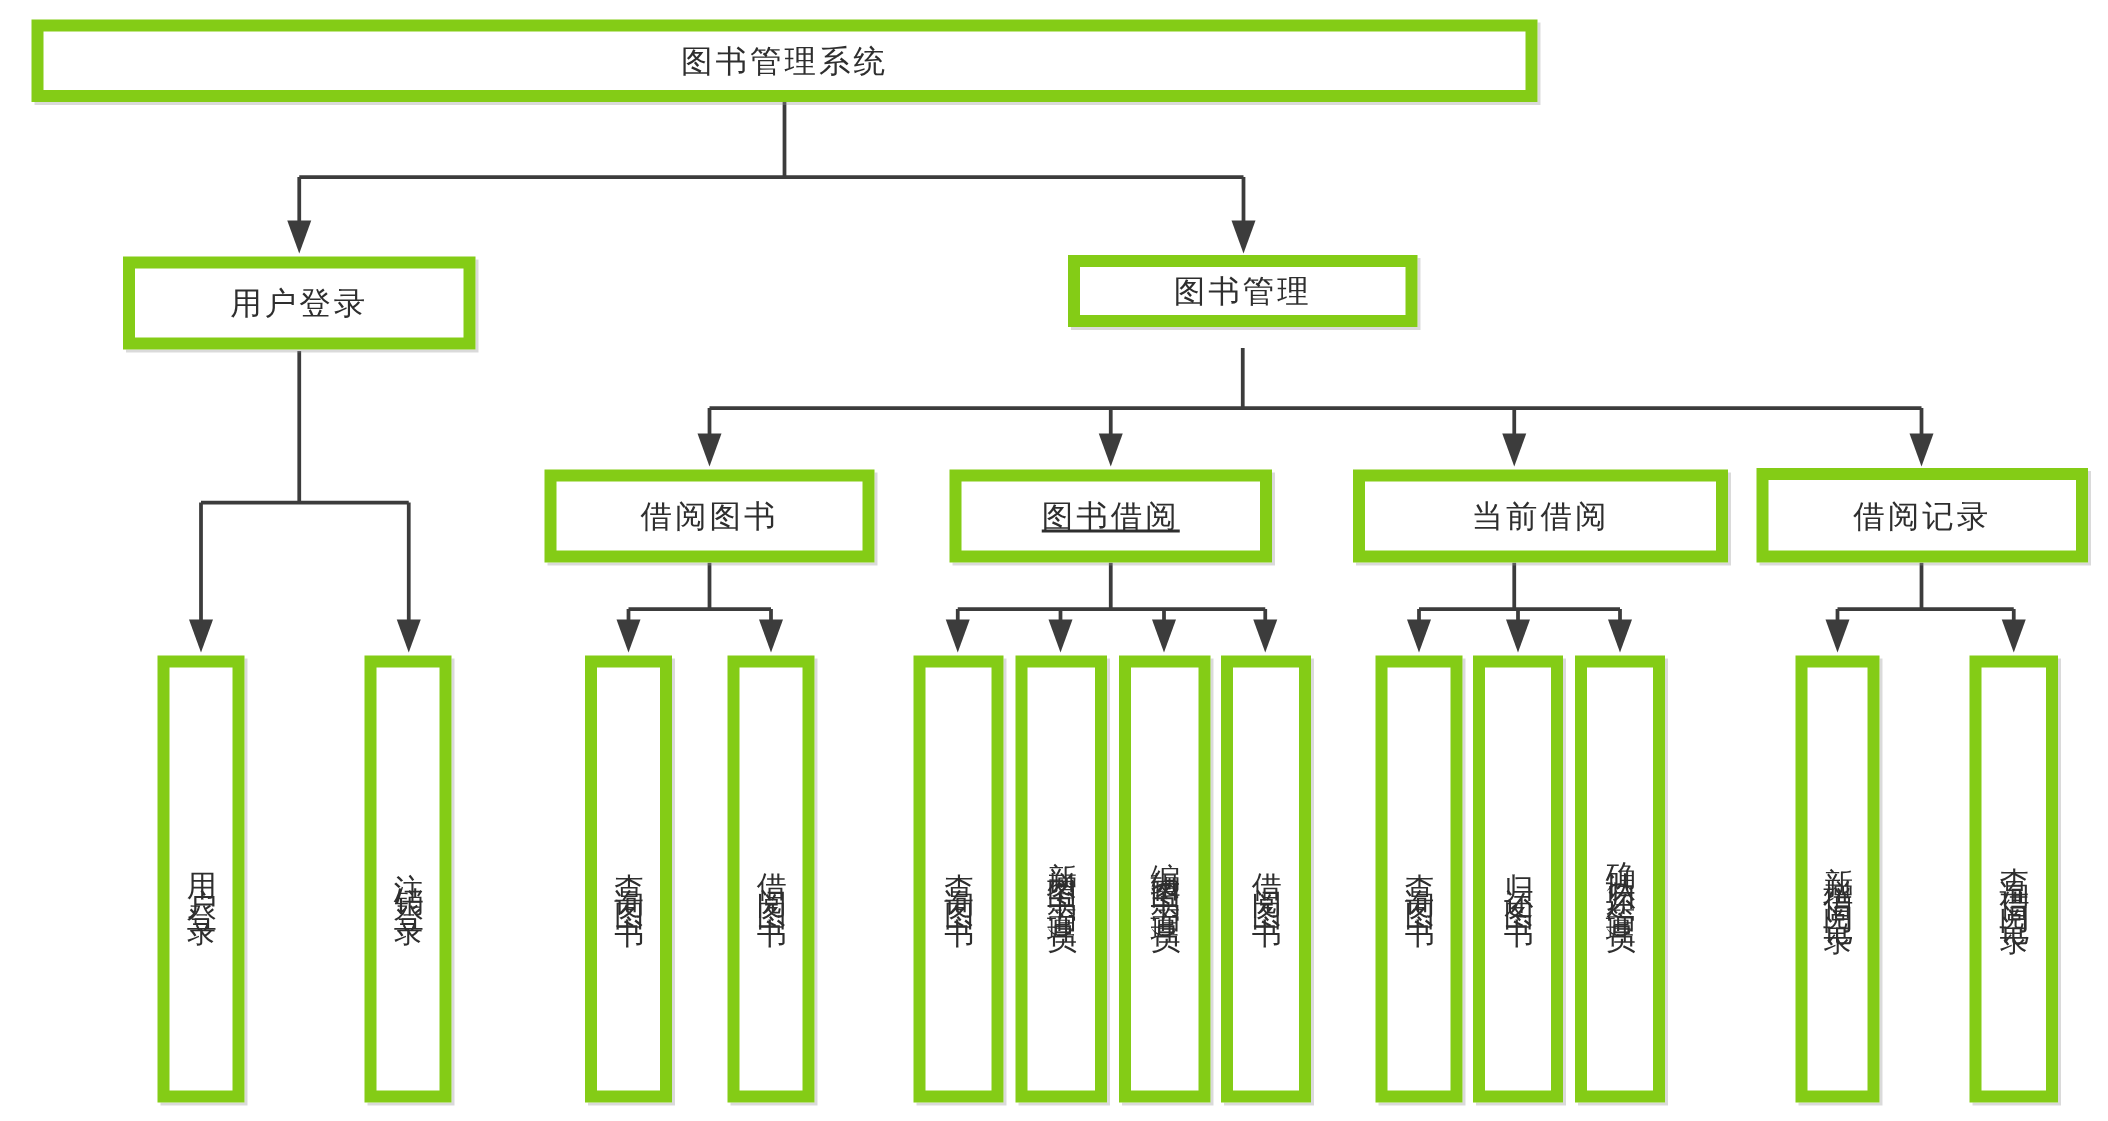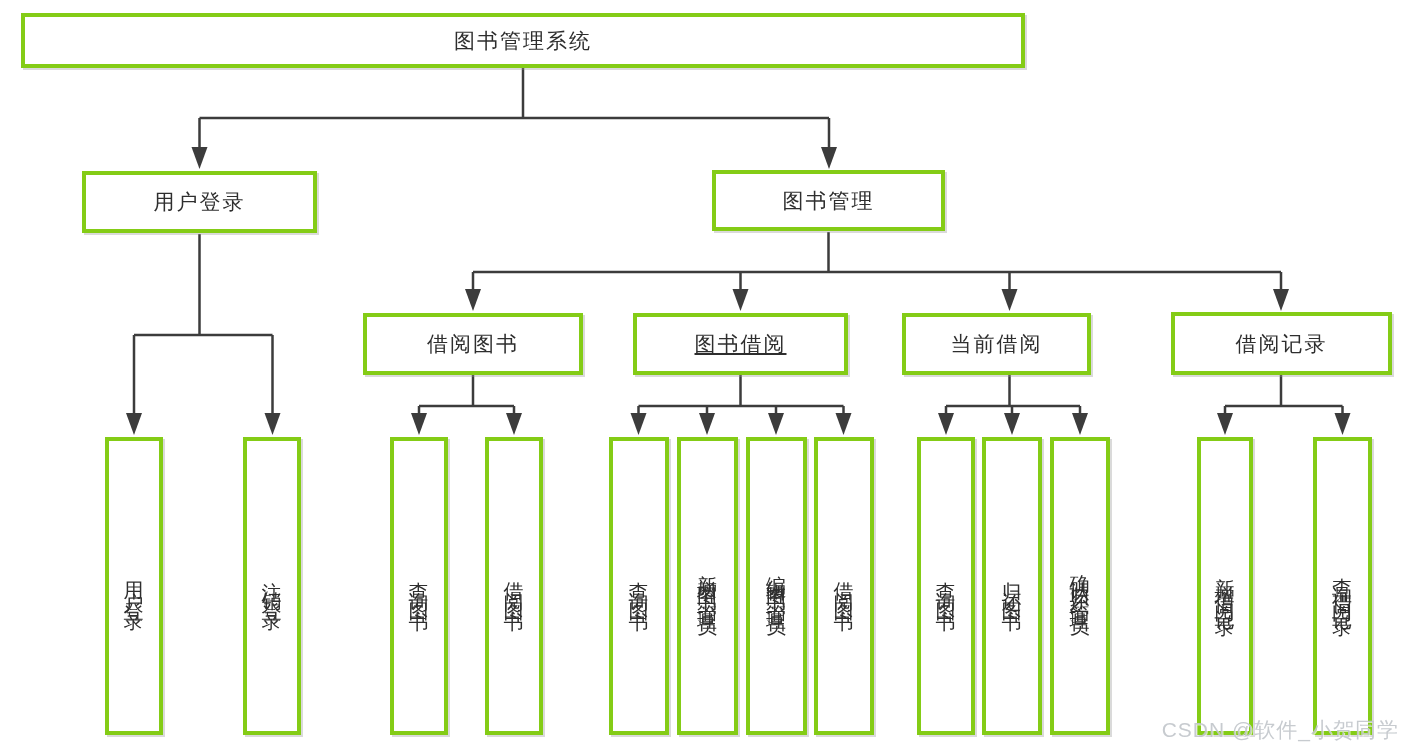--- a/index.html
+++ b/index.html
@@ -19,39 +19,39 @@
     position: absolute;
     left: 0; top: 0;
     width: 1405px;
     height: 747px;
     z-index: 1;
   }
   .box {
     position: absolute;
     z-index: 2;
     box-sizing: border-box;
-    border: 4px solid #84cc16;
+    border: 8px solid #84cc16;
     background: #ffffff;
     color: #2e2e2e;
     display: flex;
     align-items: center;
     justify-content: center;
     box-shadow: 2px 2px 0 rgba(150,150,150,0.35);
   }
   .hlabel {
     font-size: 21px;
     letter-spacing: 2px;
     white-space: nowrap;
   }
   .root  { left: 21px;  top: 13px;  width: 1004px; height: 55px; }
   .l2a   { left: 82px;  top: 171px; width: 235px;  height: 62px; }
-  .l2b   { left: 712px; top: 170px; width: 233px;  height: 61px; }
+  .l2b   { left: 712px; top: 170px; width: 233px;  height: 48px; }
   .l3a   { left: 363px; top: 313px; width: 220px;  height: 62px; }
   .l3b   { left: 633px; top: 313px; width: 215px;  height: 62px; text-decoration: underline; }
-  .l3c   { left: 902px; top: 313px; width: 189px;  height: 62px; }
+  .l3c   { left: 902px; top: 313px; width: 250px;  height: 62px; }
   .l3d   { left: 1171px;top: 312px; width: 221px;  height: 63px; }
   .leaf {
     top: 437px;
     height: 298px;
     writing-mode: vertical-rl;
     text-orientation: mixed;
     font-size: 20px;
     letter-spacing: 10px;
     line-height: 1;
     white-space: nowrap;
@@ -156,15 +156,14 @@
   <div class="box leaf lfE">查询图书</div>
   <div class="box leaf lfF">新增图书（管理员）</div>
   <div class="box leaf lfG">编辑图书（管理员）</div>
   <div class="box leaf lfH">借阅图书</div>
   <div class="box leaf lfI">查询图书</div>
   <div class="box leaf lfJ">归还图书</div>
   <div class="box leaf lfK">确认归还（管理员）</div>
   <div class="box leaf lfL">新增借阅记录</div>
   <div class="box leaf lfM">查询借阅记录</div>
 
-  <div class="watermark">CSDN @软件_小贺同学</div>
 
 </div>
 
 </body></html>

